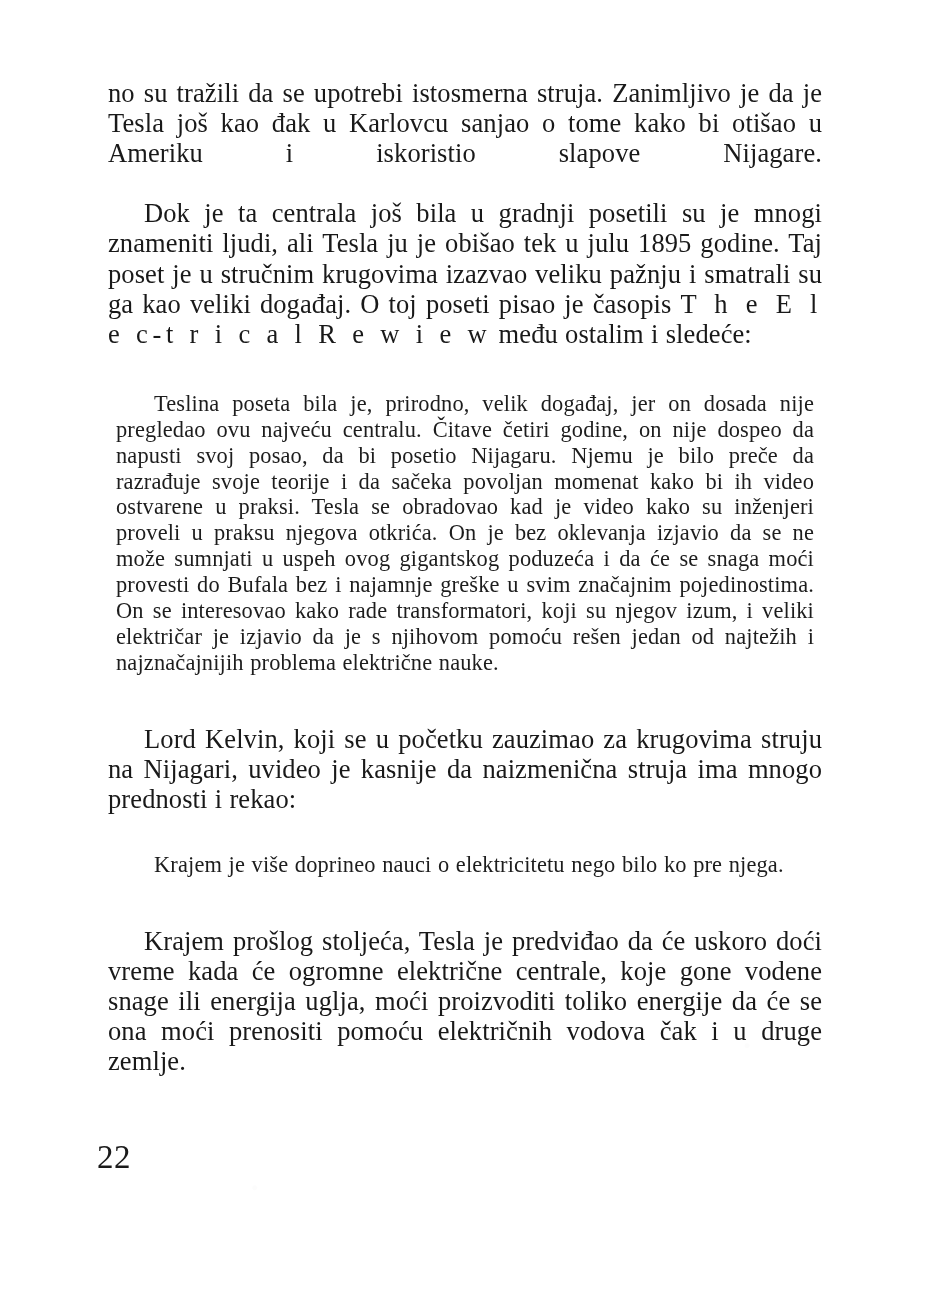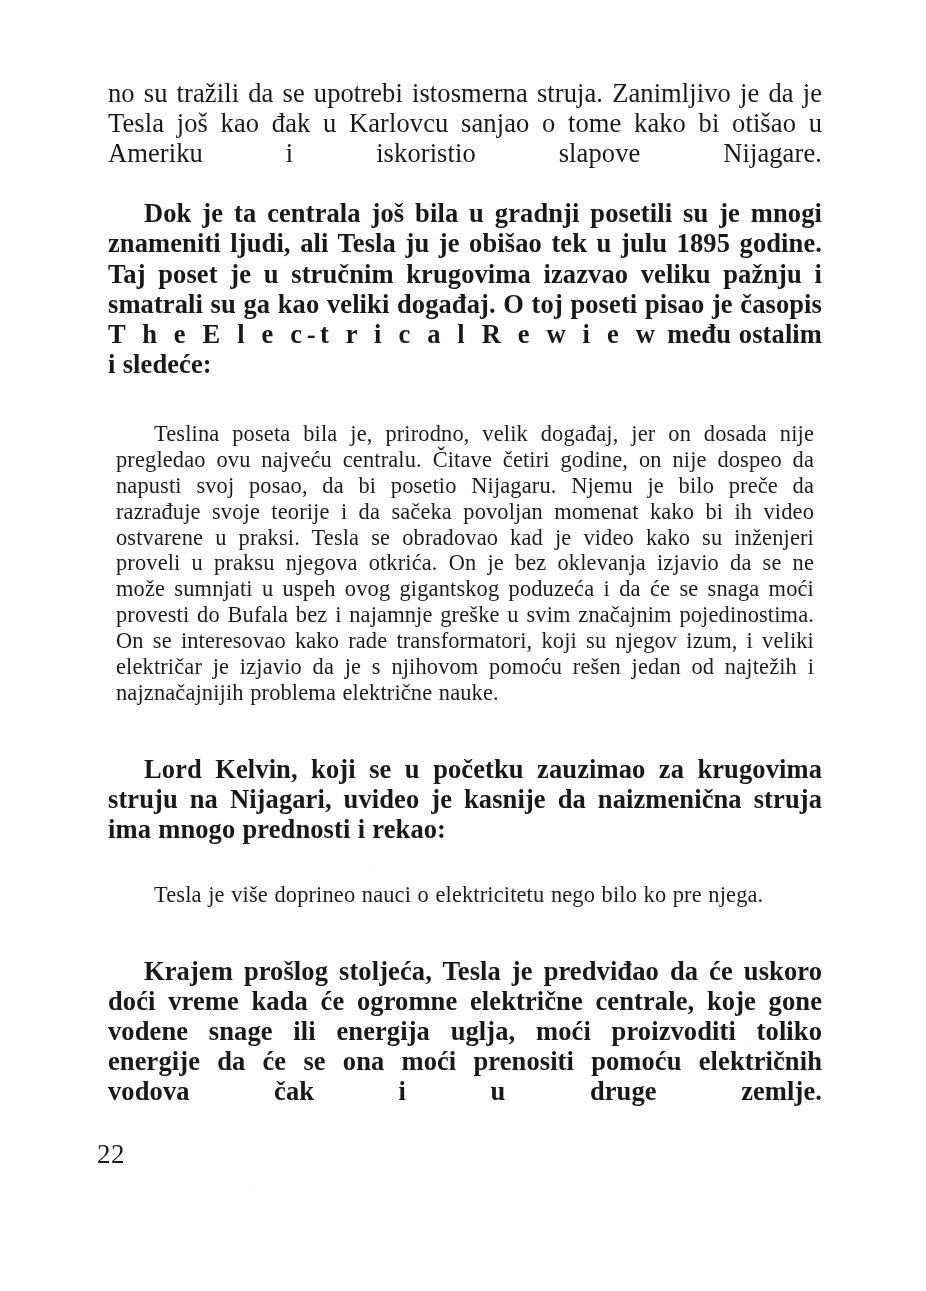--- a/index.html
+++ b/index.html
@@ -43,21 +43,21 @@
     font-size: 26.5px;
     line-height: 30.1px;
     text-align: justify;
     text-justify: inter-word;
     margin: 0;
     letter-spacing: 0.1px;
     word-spacing: 0.5px;
     color: #191919;
     text-rendering: optimizeLegibility;
   }
-  .body-par.indent { text-indent: 36px; font-weight: bold; }
+  .body-par.indent { text-indent: 36px; }
   .body-par.cont   { text-indent: 0; }
 
   
   .body-par.full-last::after {
     content: "";
     display: inline-block;
     width: 100%;
   }
 
   
@@ -79,21 +79,21 @@
   }
   .gap-md  { height: 30px; }
   .gap-lg  { height: 34px; }
   .gap-xl  { height: 40px; }
 
   
   .folio {
     position: absolute;
     left: 97px;
     top: 1141px;
-    font-size: 27px;
+    font-size: 33px;
     line-height: 1;
     color: #1a1a1a;
     letter-spacing: 0.5px;
   }
 </style>
 </head>
 <body>
 
 <div class="page">
 
@@ -108,21 +108,21 @@
     <div class="gap-lg"></div>
 
     <p class="quote-par">Teslina poseta bila je, prirodno, velik događaj, jer on dosada nije pregledao ovu najveću centralu. Čitave četiri godine, on nije dospeo da napusti svoj posao, da bi posetio Nijagaru. Njemu je bilo preče da razrađuje svoje teorije i da sačeka povoljan momenat kako bi ih video ostvarene u praksi. Tesla se obradovao kad je video kako su inženjeri proveli u praksu njegova otkrića. On je bez oklevanja izjavio da se ne može sumnjati u uspeh ovog gigantskog poduzeća i da će se snaga moći provesti do Bufala bez i najamnje greške u svim značajnim pojedinostima. On se interesovao kako rade transformatori, koji su njegov izum, i veliki električar je izjavio da je s njihovom pomoću rešen jedan od najtežih i najznačajnijih problema električne nauke.</p>
 
     <div class="gap-xl"></div>
 
     <p class="body-par indent">Lord Kelvin, koji se u početku zauzimao za krugovima struju na Nijagari, uvideo je kasnije da naizmenična struja ima mnogo prednosti i rekao:</p>
 
     <div class="gap-md"></div>
 
-    <p class="quote-par">Tesla je više doprineo nauci o elektricitetu nego bilo ko pre njega.</p>
+    <p class="quote-par">Krajem je više doprineo nauci o elektricitetu nego bilo ko pre njega.</p>
 
     <div class="gap-xl"></div>
 
     <p class="body-par indent full-last">Krajem prošlog stoljeća, Tesla je predviđao da će uskoro doći vreme kada će ogromne električne centrale, koje gone vodene snage ili energija uglja, moći proizvoditi toliko energije da će se ona moći prenositi pomoću električnih vodova čak i u druge zemlje.</p>
 
   </div>
 
   <div class="folio">22</div>
 
 </div>

